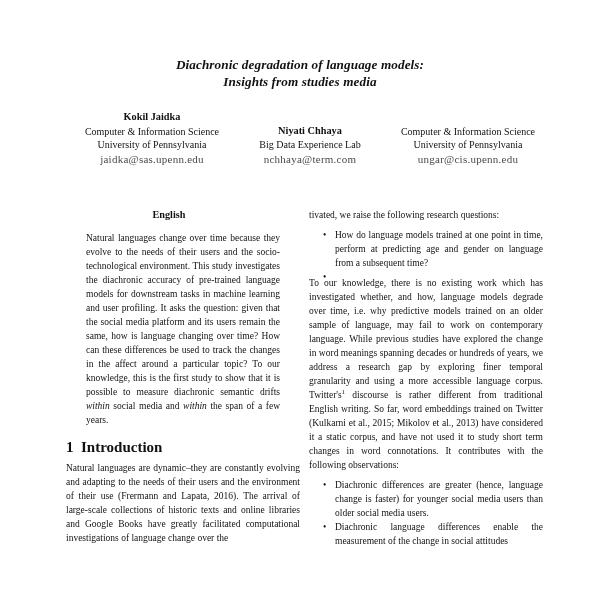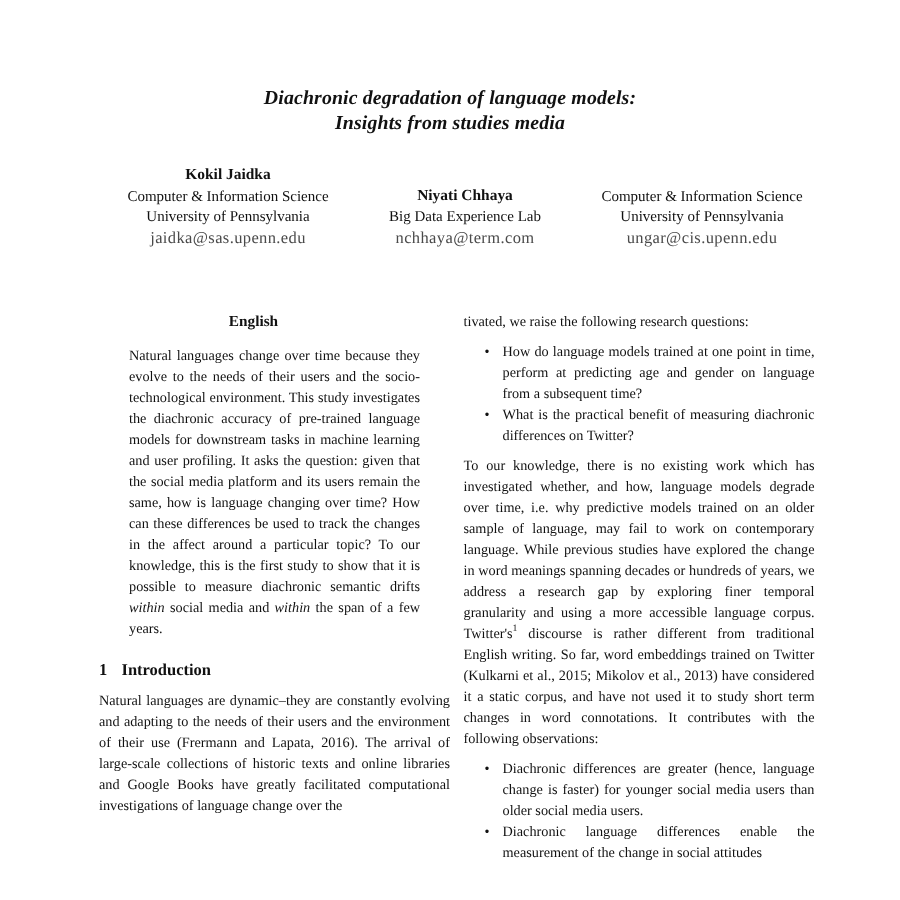--- a/index.html
+++ b/index.html
@@ -107,21 +107,21 @@
   p.para {
     margin: 0;
     font-size: 9.5px;
     line-height: 14px;
     text-align: justify;
     text-justify: inter-word;
     hyphens: manual;
   }
 
   .section-heading {
-    font-size: 11px;
+    font-size: 15px;
     font-weight: bold;
     line-height: 14px;
     margin: 13px 0 7px 0;
   }
   .section-num { display: inline-block; min-width: 15px; }
 
   ul.bullets {
     list-style: none;
     margin: 6px 0 6px 0;
     padding: 0 0 0 14px;
@@ -190,21 +190,21 @@
       <div class="section-heading"><span class="section-num">1</span><span>Introduction</span></div>
 
       <p class="para">Natural languages are dynamic–they are constantly evolving and adapting to the needs of their users and the environment of their use (Frermann and Lapata, 2016). The arrival of large-scale collections of historic texts and online libraries and Google Books have greatly facilitated computational investigations of language change over the</p>
     </div>
 
     <div class="col col-right">
       <p class="para">tivated, we raise the following research questions:</p>
 
       <ul class="bullets">
         <li><span class="dot">•</span><span>How do language models trained at one point in time, perform at predicting age and gender on language from a subsequent time?</span></li>
-        <li><span class="dot">•</span><span>What is the practical benefit of measuring diachronic differences on Twitter?</span></li>
+        <li><span class="dot">•</span></li>
       </ul>
 
       <p class="para"><span>To our knowledge, there is no existing work which has investigated whether, and how, language models degrade over time, i.e. why predictive models trained on an older sample of language, may fail to work on contemporary language. While previous studies have explored the change in word meanings spanning decades or hundreds of years, we address a research gap by exploring finer temporal granularity and using a more accessible language corpus. Twitter's</span><sup class="fn">1</sup><span> discourse is rather different from traditional English writing. So far, word embeddings trained on Twitter (Kulkarni et al., 2015; Mikolov et al., 2013) have considered it a static corpus, and have not used it to study short term changes in word connotations. It contributes with the following observations:</span></p>
 
       <ul class="bullets">
         <li><span class="dot">•</span><span>Diachronic differences are greater (hence, language change is faster) for younger social media users than older social media users.</span></li>
         <li><span class="dot">•</span><span>Diachronic language differences enable the measurement of the change in social attitudes</span></li>
       </ul>
     </div>
 

